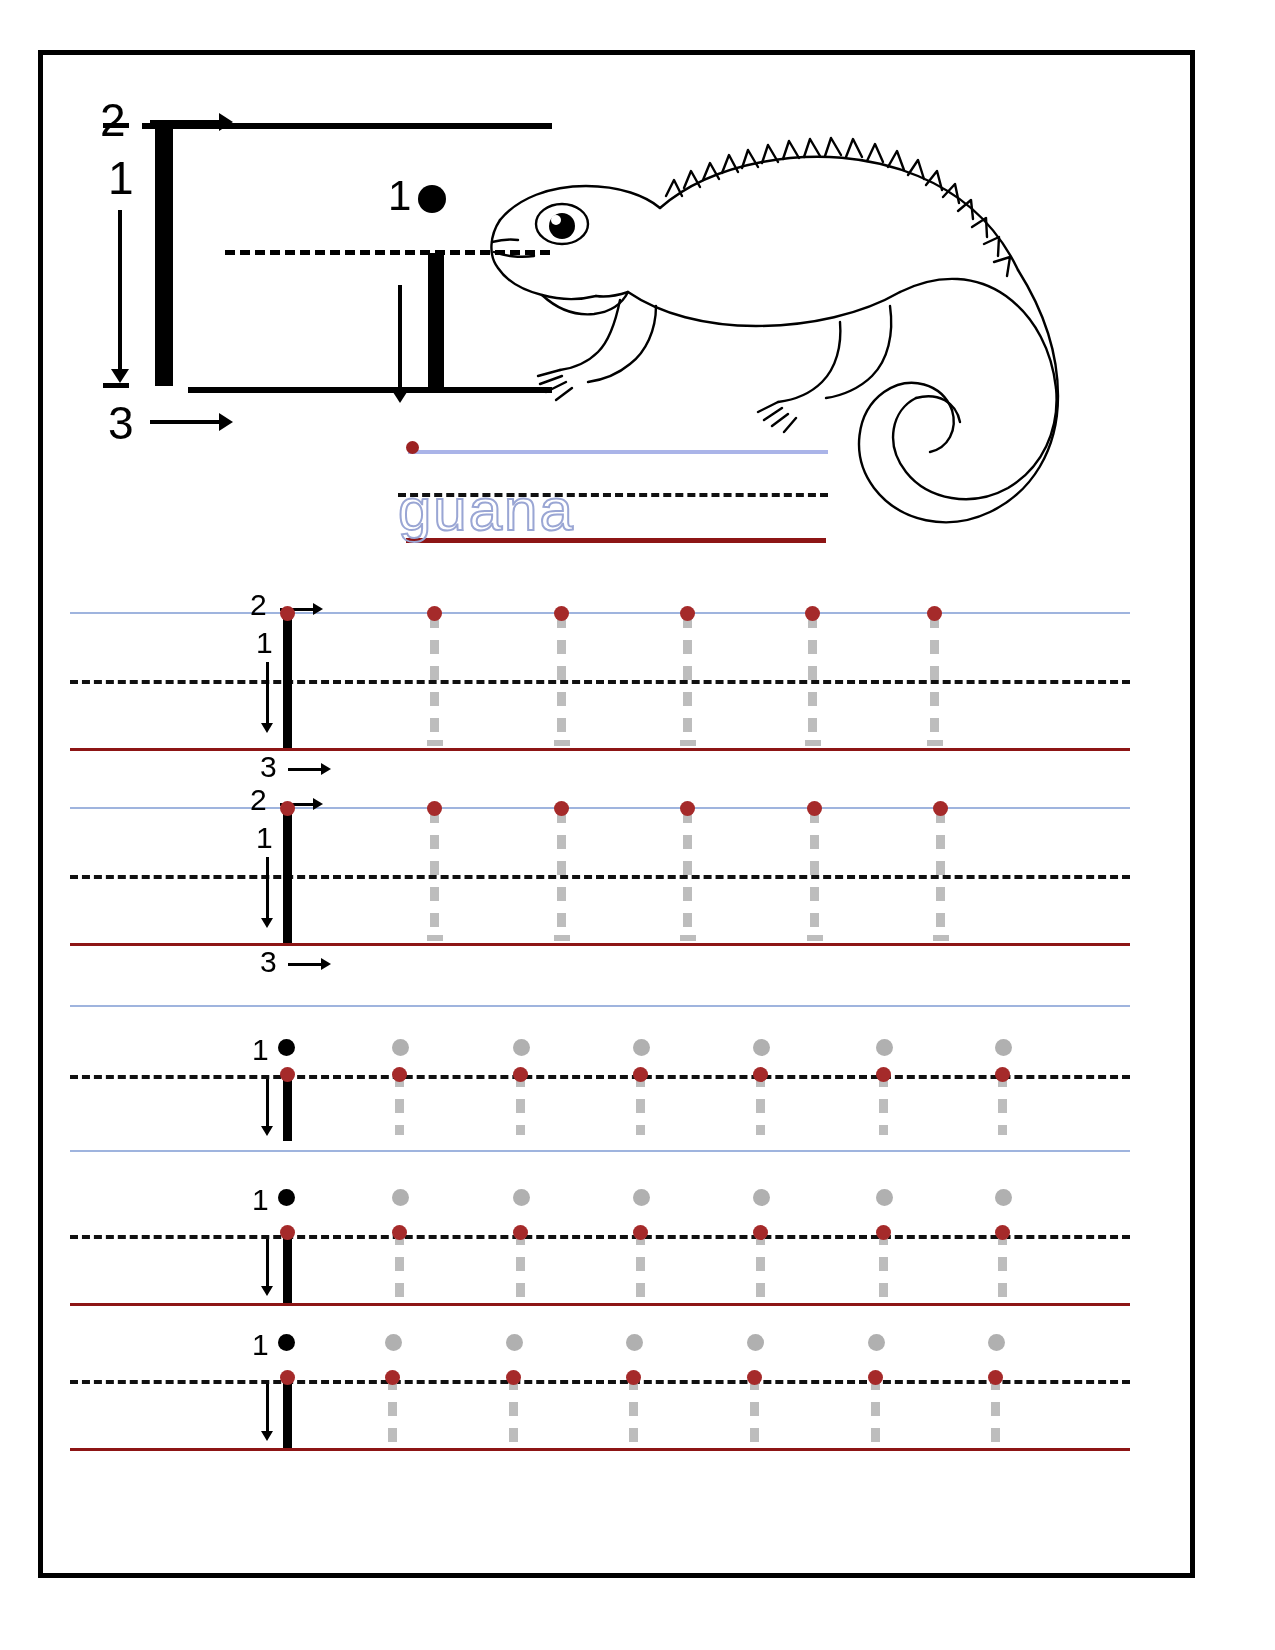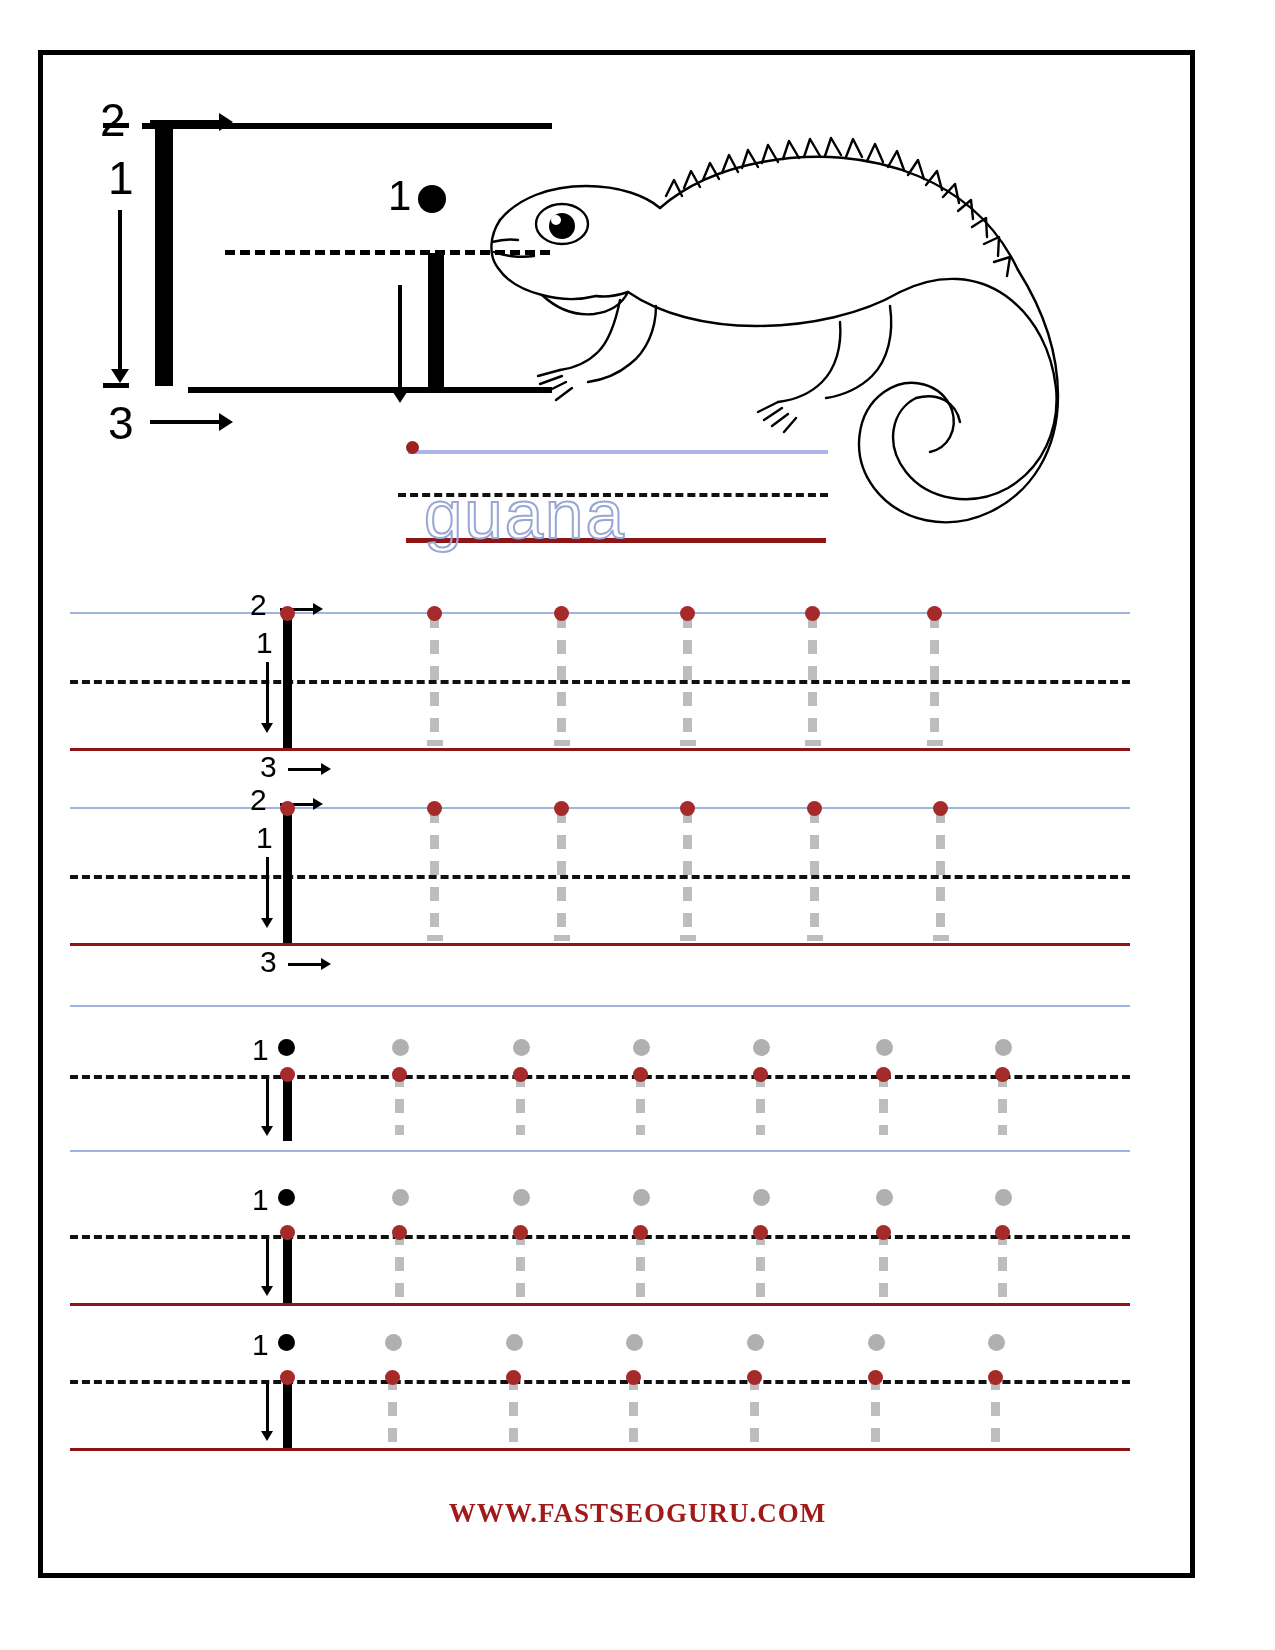--- a/index.html
+++ b/index.html
@@ -159,23 +159,23 @@
     border-top: 4px dashed #111;
   }
   .word-bot {
     position: absolute;
     left: 8px; top: 93px;
     width: 420px; height: 5px;
     background: #8d1515;
   }
   .word-text {
     position: absolute;
-    left: 26px; top: 30px;
+    left: 0; top: 30px;
     font-family: "Liberation Sans", sans-serif;
-    font-size: 69px;
+    font-size: 60px;
     letter-spacing: 2px;
     color: transparent;
     -webkit-text-stroke: 2px #9aa6d4;
     text-shadow: 0 0 0 transparent;
   }
   .word-dot {
     position: absolute;
     left: 405px; top: 0px;
     width: 13px; height: 13px;
     border-radius: 50%;
@@ -547,15 +547,14 @@
 
     <div class="graydot" style="left:798px; top:34px;"></div>
     <div class="stem-dashed" style="left:801px; top:76px; height:68px;"></div>
     <div class="reddot" style="left:798px; top:70px;"></div>
 
     <div class="graydot" style="left:918px; top:34px;"></div>
     <div class="stem-dashed" style="left:921px; top:76px; height:68px;"></div>
     <div class="reddot" style="left:918px; top:70px;"></div>
   </div>
 
-  <div class="footer">WWW.FASTSEOGURU.COM</div>
 
 </div>
 
 </body></html>

